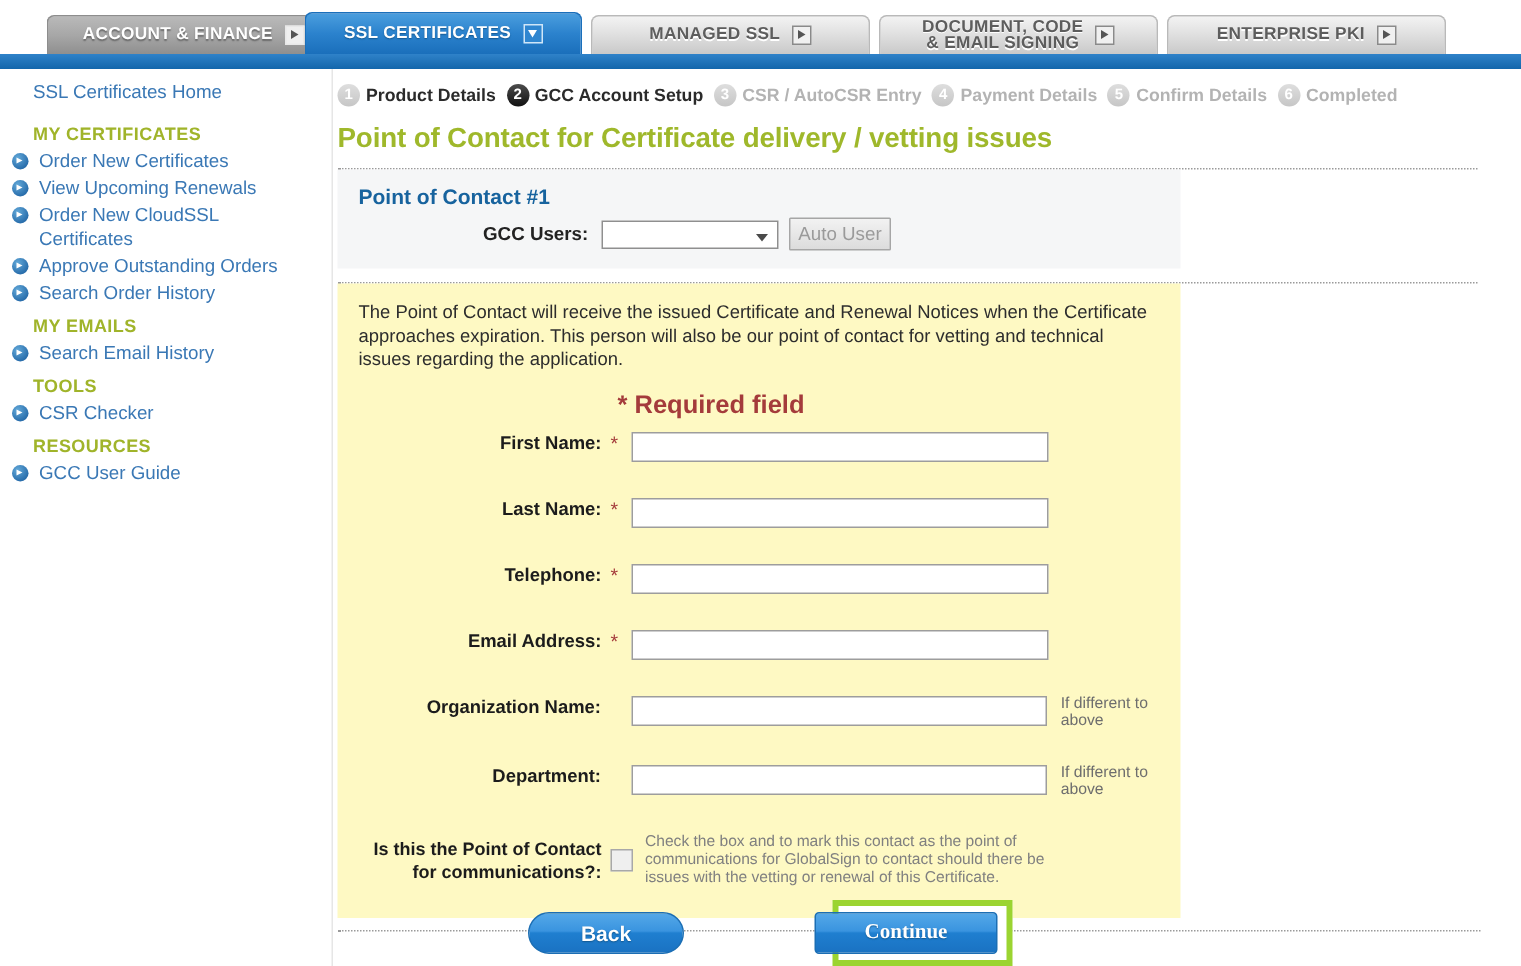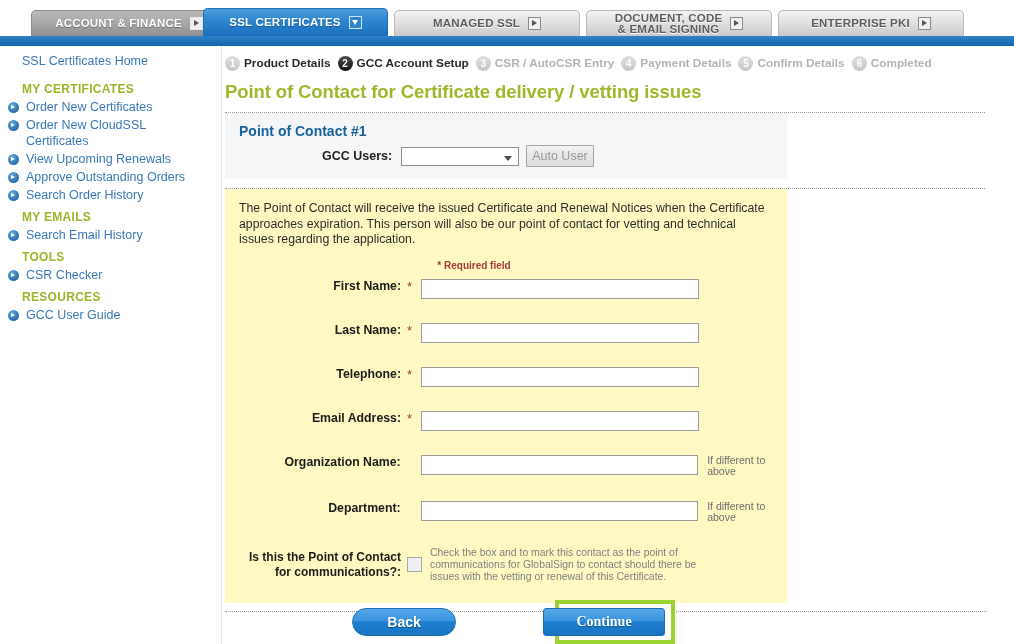--- a/index.html
+++ b/index.html
@@ -279,21 +279,21 @@
   }
   .intro {
     font-size: 12.3px;
     color: #2d2d2d;
     line-height: 15.5px;
     width: 530px;
   }
   .required-note {
     color: #a43b3b;
     font-weight: bold;
-    font-size: 10px;
+    font-size: 17px;
     text-align: center;
     padding: 12px 0 8px 0;
     width: 470px;
   }
   .required-note .star { color: #a43b3b; }
 
   .frow {
     display: flex;
     margin-bottom: 24px;
   }
@@ -429,25 +429,25 @@
 <div id="sidebar">
   <div class="side-home">SSL Certificates Home</div>
 
   <div class="side-group">MY CERTIFICATES</div>
   <div class="side-item">
     <span class="side-bullet"></span>
     <span class="side-text">Order New Certificates</span>
   </div>
   <div class="side-item">
     <span class="side-bullet"></span>
+    <span class="side-text">View Upcoming Renewals</span>
+  </div>
+  <div class="side-item">
+    <span class="side-bullet"></span>
     <span class="side-text">Order New CloudSSL Certificates</span>
-  </div>
-  <div class="side-item">
-    <span class="side-bullet"></span>
-    <span class="side-text">View Upcoming Renewals</span>
   </div>
   <div class="side-item">
     <span class="side-bullet"></span>
     <span class="side-text">Approve Outstanding Orders</span>
   </div>
   <div class="side-item">
     <span class="side-bullet"></span>
     <span class="side-text">Search Order History</span>
   </div>
 

